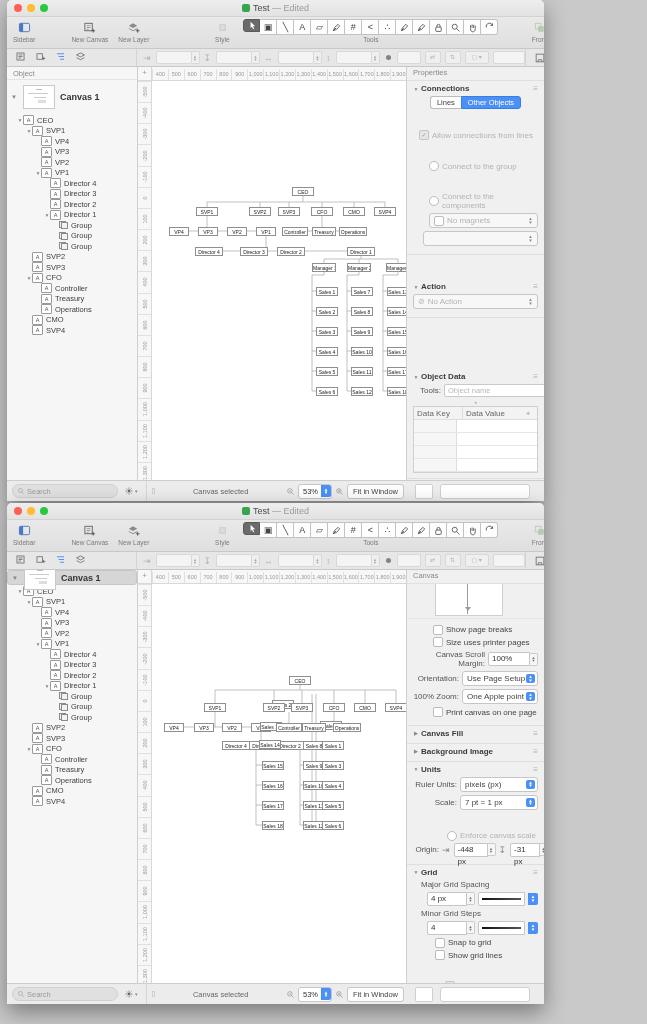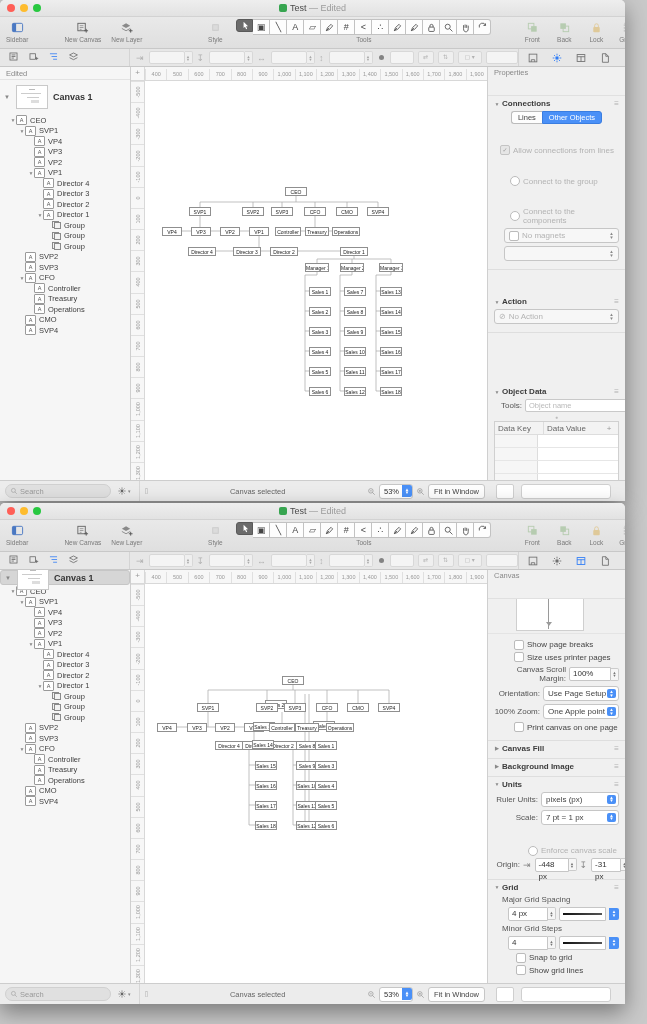--- a/index.html
+++ b/index.html
@@ -1,17 +1,17 @@
 <!DOCTYPE html>
 <html><head>
 <meta charset="utf-8">
 <style>
   html,body{margin:0;padding:0;}
   body{width:647px;height:1024px;background:#c9c9c9;font-family:"Liberation Sans",sans-serif;overflow:hidden;position:relative;color:#333;}
-  .window{position:absolute;left:0;width:625px;height:501px;background:#ececec;border-radius:5px 5px 0 0;box-shadow:0 8px 22px rgba(0,0,0,.4);overflow:hidden;}
+  .window{position:absolute;left:7px;width:537px;height:501px;background:#ececec;border-radius:5px 5px 0 0;box-shadow:0 8px 22px rgba(0,0,0,.4);overflow:hidden;}
   #win-top{top:0;} #win-bottom{top:503px;}
   
   .titlebar{height:16px;background:linear-gradient(#eeeeee,#e2e2e2);border-bottom:1px solid #d2d2d2;display:flex;align-items:center;position:relative;}
   .lights{display:flex;gap:5px;margin-left:7px;}
   .light{width:8px;height:8px;border-radius:50%;}
   .red{background:#ff5f57;} .yellow{background:#febc2e;} .green{background:#28c840;}
   .titlewrap{position:absolute;left:0;right:0;text-align:center;font-size:9px;color:#4a4a4a;}
   .doc-ico{display:inline-block;width:8px;height:8px;background:#37a550;border-radius:2px;vertical-align:-1px;margin-right:3px;}
   .edited{color:#9b9b9b;}
   
@@ -74,21 +74,21 @@
   .hlab{flex:1;font-size:5.5px;color:#999;text-align:center;border-left:1px solid #e0e0e0;line-height:11px;}
   .canvasbody{flex:1;display:flex;min-height:0;}
   .vruler{width:13px;flex:none;border-right:1px solid #d8d8d8;background:#f7f7f7;display:flex;flex-direction:column;overflow:hidden;}
   .vlab{flex:1;font-size:5.5px;color:#999;display:flex;align-items:center;justify-content:center;border-top:1px solid #e0e0e0;}
   .vlab span{transform:rotate(-90deg);white-space:nowrap;}
   .canvas{flex:1;position:relative;background:#fff;overflow:hidden;}
   .orglayer,.orglayer svg{position:absolute;left:0;top:0;}
   .ob{position:absolute;height:9px;background:#fff;border:0.5px solid #8f8f8f;font-size:5px;line-height:9px;text-align:center;color:#222;box-sizing:border-box;overflow:hidden;white-space:nowrap;}
   
   .inspector{width:137px;flex:none;background:#f0f0f0;border-left:1px solid #cfcfcf;overflow:hidden;font-size:8px;}
-  .iheader{height:12px;font-size:7.5px;color:#888;padding:1px 0 15px 6px;border-bottom:1px solid #e0e0e0;}
+  .iheader{height:12px;font-size:7.5px;color:#888;padding:1px 0 0 6px;border-bottom:1px solid #e0e0e0;}
   .isec{border-bottom:1px solid #dedede;padding:3px 6px 5px 6px;}
   .isechead{display:flex;align-items:center;font-weight:bold;font-size:8px;color:#3c3c3c;margin-bottom:3px;}
   .isechead .tdisc{margin-right:2px;}
   .imenu{margin-left:auto;color:#b0b0b0;font-size:8px;}
   .seg{display:flex;justify-content:center;margin:2px 0 4px 0;}
   .segbtn{font-size:7.5px;padding:1px 6px;border:1px solid #bbb;background:#fdfdfd;color:#444;}
   .segbtn:first-child{border-radius:3px 0 0 3px;border-right:none;}
   .segbtn:last-child{border-radius:0 3px 3px 0;}
   .segbtn.on{background:#4a90f7;border-color:#3a7de0;color:#fff;}
   .ckrow{display:flex;align-items:center;gap:3px;margin:2.5px 0;color:#444;}
@@ -376,21 +376,21 @@
           </svg>
         </span>
       <span class="r2gear"><svg viewBox="0 0 14 14">
             <path d="M3 3h2v2H3zM6 3h2v2H6zM9 3h2v2H9zM3 6h2v2H3zM6 6h2v2H6zM9 6h2v2H9zM3 9h2v2H3zM6 9h2v2H6zM9 9h2v2H9z" fill="currentColor"></path>
           </svg></span>
     </div>
   </div>
 
   <div class="content">
     <div class="sidebar">
-      <div class="sbheader">Edited</div>
+      <div class="sbheader">Object</div>
       <div class="canvasrow">
         <span class="cdisc">▼</span>
         <span class="thumb"></span>
         <span class="cname">Canvas 1</span>
       </div>
       <div class="tree">
           <div class="titem" style="padding-left: 10px;">
             <span class="tdisc">▼</span>
             <span class="ticon">A</span>
             <span>CEO</span>
@@ -700,21 +700,21 @@
             <span>Allow connections from lines</span>
           </div>
         <div class="ckrow dis" style="margin-left:16px">
             <span class="radio"></span>
             <span>Connect to the group</span>
           </div>
         <div class="ckrow dis" style="margin-left:16px">
             <span class="radio"></span>
             <span>Connect to the components</span>
           </div>
-        <div class="frow" style="margin-left:10px">
+        <div class="frow" style="margin-left:16px">
             <div class="sel dis" style="flex:1">
               <span class="ck" style="margin-right:3px"></span>
               <span>No magnets</span>
               <span class="arr">▲<br>▼</span>
             </div>
           </div>
         <div class="frow" style="margin-left:10px">
             <div class="sel dis" style="flex:1">
               <span></span>
               <span class="arr">▲<br>▼</span>

